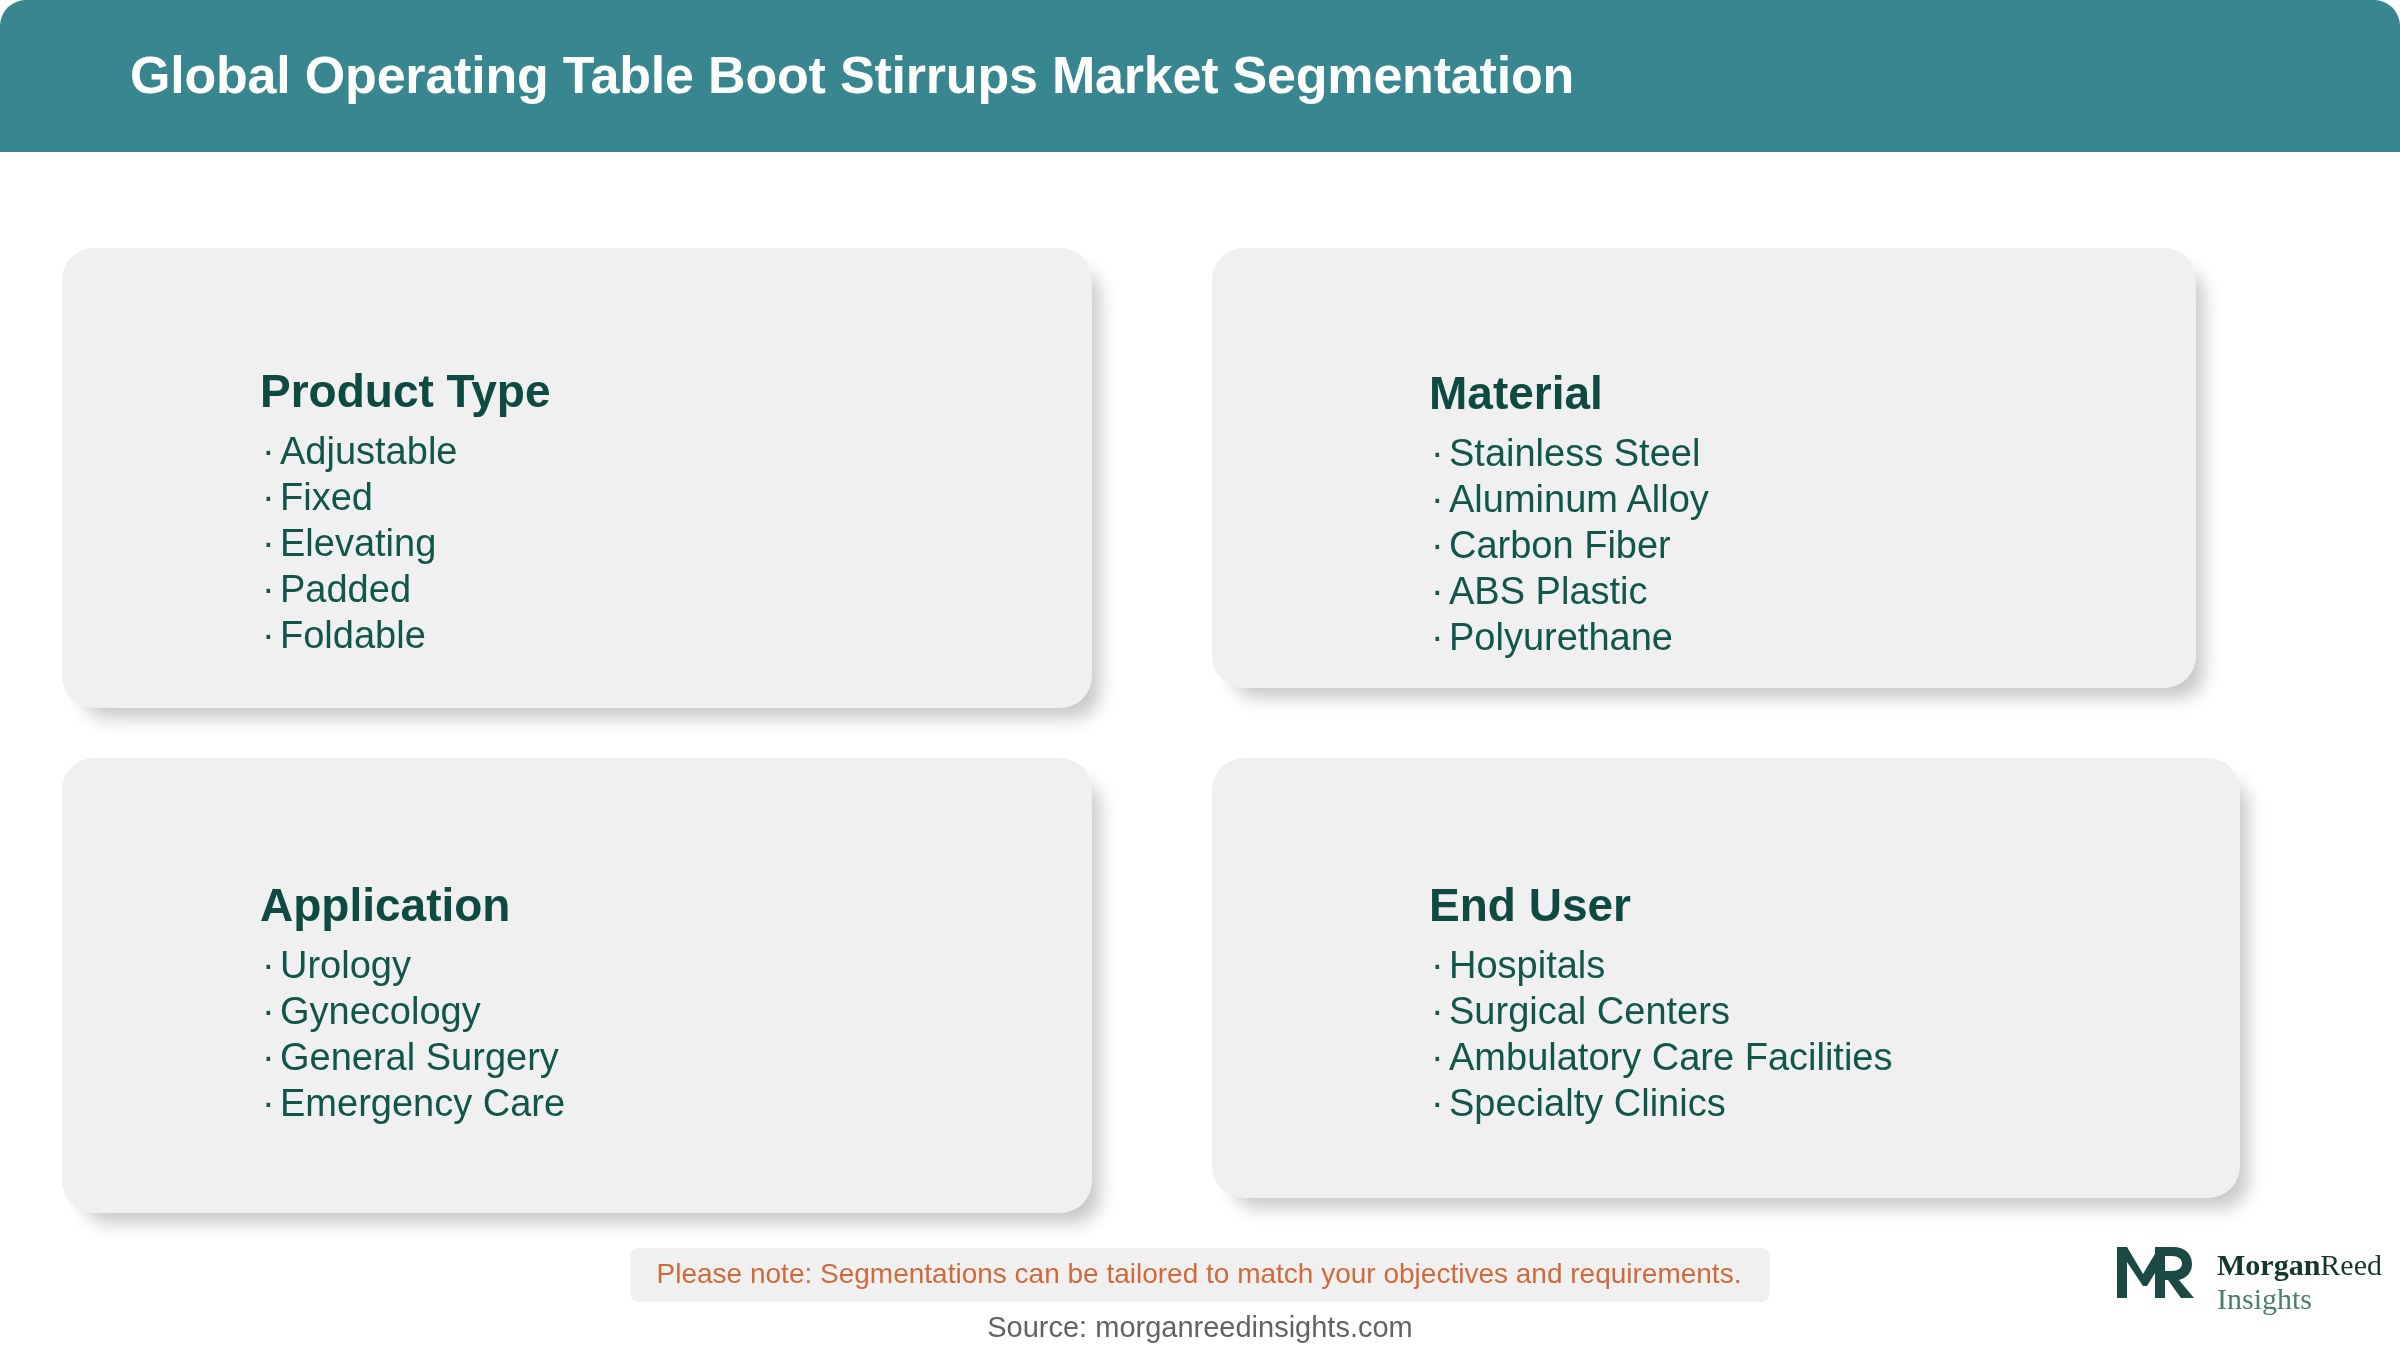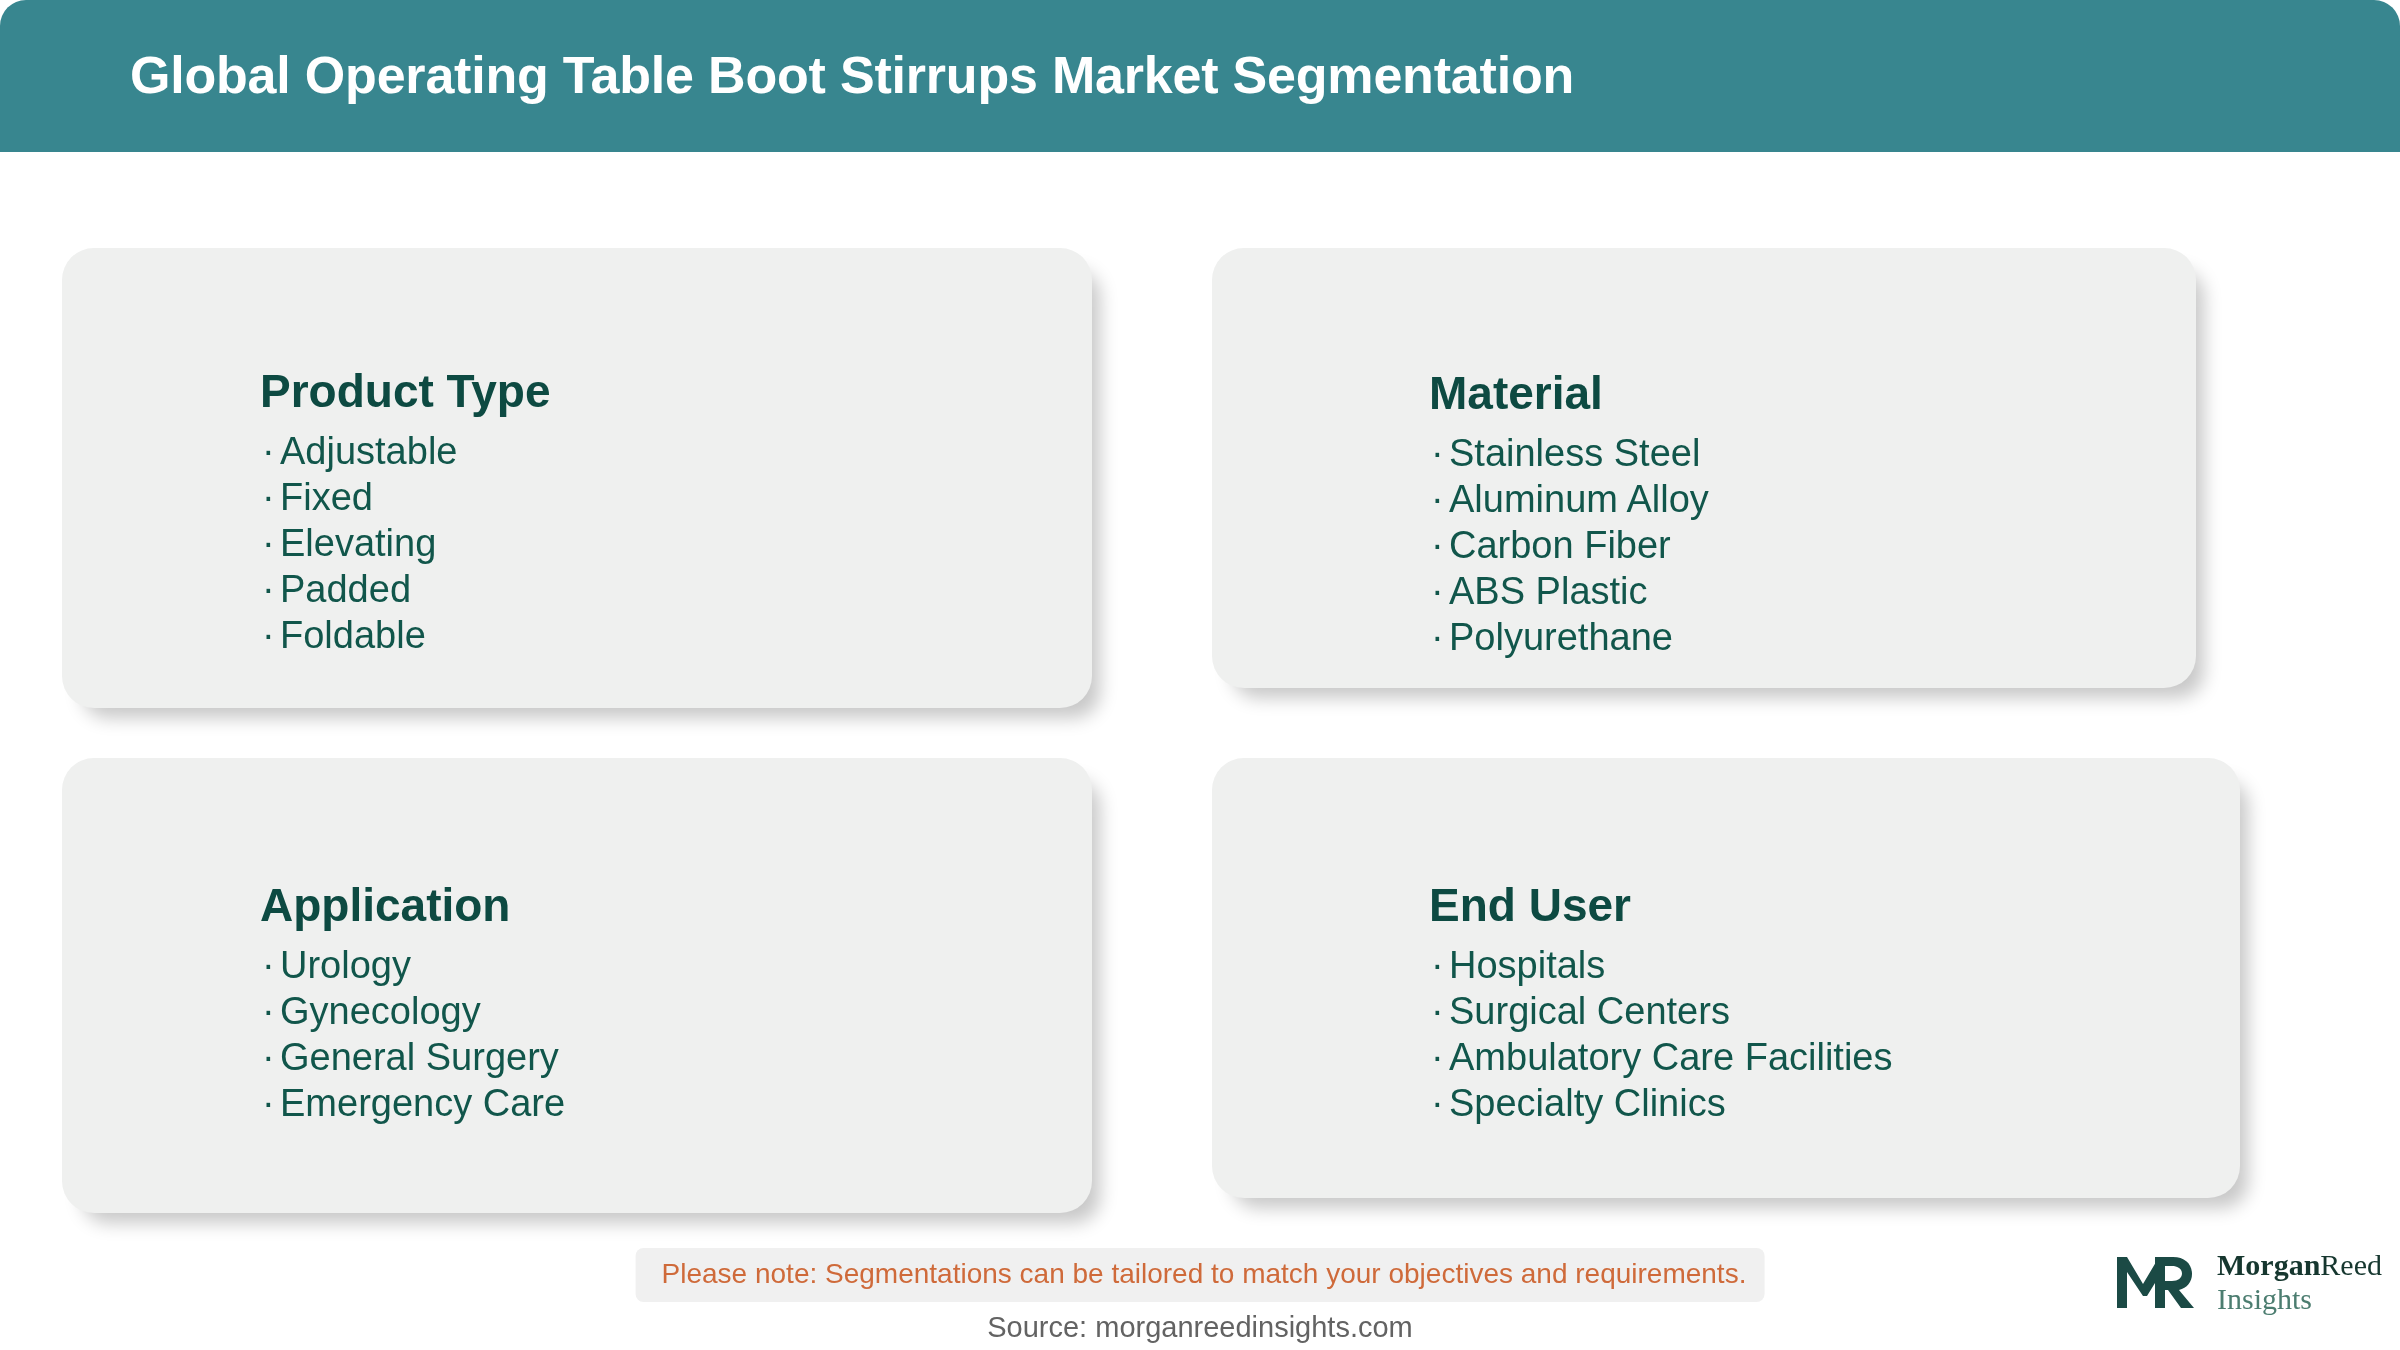--- a/index.html
+++ b/index.html
@@ -116,21 +116,21 @@
     width: 2400px;
     height: 128px;
   }
   .note-pill {
     position: absolute;
     left: 50%;
     transform: translateX(-50%);
     top: 26px;
     background: #f0f0f0;
     border-radius: 8px;
-    padding: 9px 18px 11px 26px;
+    padding: 9px 28px 11px 26px;
     color: #cf6a3a;
     font-size: 28px;
     font-weight: 400;
     white-space: nowrap;
     line-height: 1.2;
   }
   .source-line {
     position: absolute;
     left: 50%;
     transform: translateX(-50%);
@@ -141,21 +141,20 @@
     white-space: nowrap;
     line-height: 1.2;
   }
 
   
   .logo {
     position: absolute;
     right: 18px;
     top: 22px;
     display: flex;
-    align-items: center;
     gap: 20px;
     height: 76px;
   }
   .logo-mark {
     width: 84px;
     height: 56px;
     display: block;
     flex: 0 0 auto;
   }
   .logo-words {

